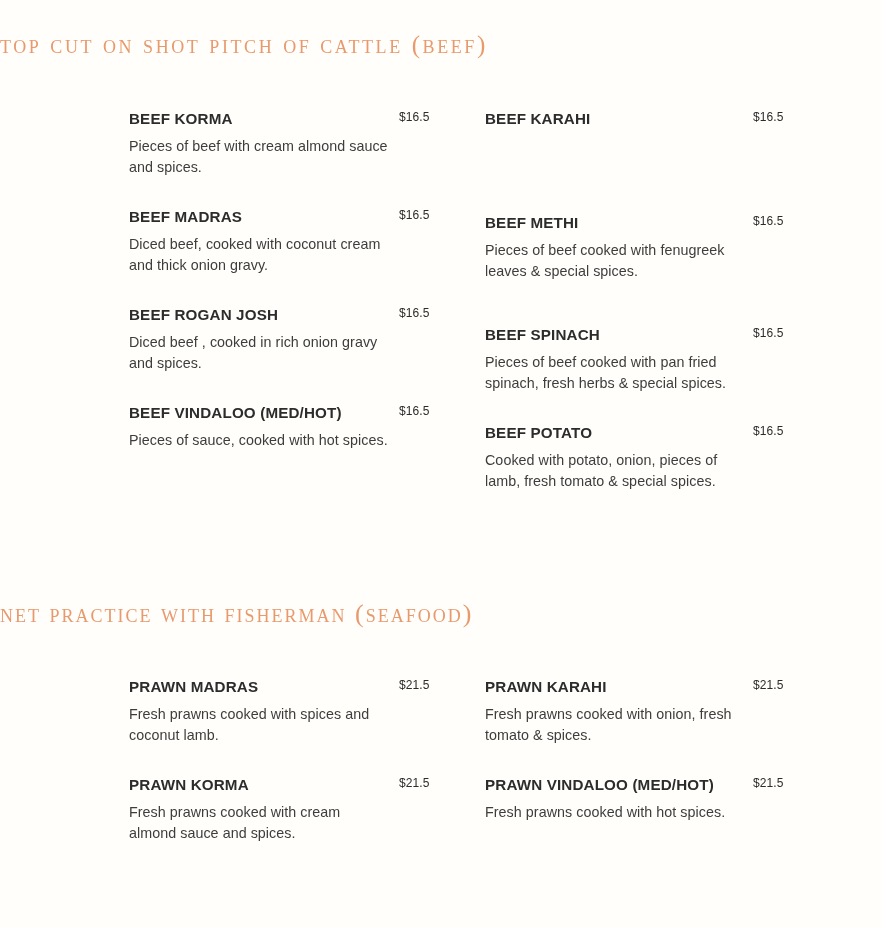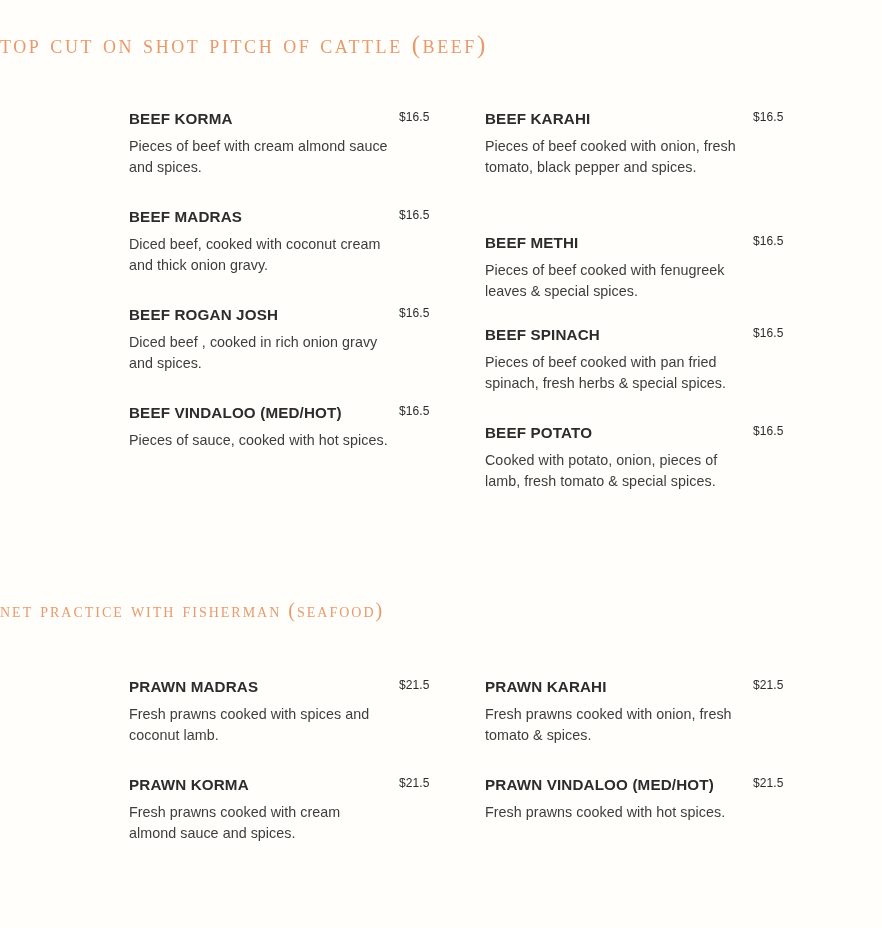--- a/index.html
+++ b/index.html
@@ -35,21 +35,21 @@
     letter-spacing: 2.2px;
     white-space: nowrap;
   }
   .section-heading.beef {
     top: 31px;
     font-size: 25px;
     letter-spacing: 2.6px;
   }
   .section-heading.seafood {
     top: 599px;
-    font-size: 20px;
+    font-size: 26px;
     letter-spacing: 2.0px;
   }
 
   
   .menu-item {
     position: absolute;
   }
   .col-left  { left: 129px; width: 320px; }
   .col-right { left: 485px; width: 322px; }
 
@@ -126,24 +126,23 @@
       <span class="item-price">$16.5</span>
     </div>
     <div class="item-desc">Pieces of sauce, cooked with hot spices.</div>
   </div>
 
   <div class="menu-item col-right" style="top:110px;">
     <div class="item-row">
       <span class="item-name">BEEF KARAHI</span>
       <span class="item-price">$16.5</span>
     </div>
-    <div class="item-desc">Pieces of beef cooked with onion, fresh tomato, black pepper and spices.</div>
   </div>
 
-  <div class="menu-item col-right" style="top:234px;">
+  <div class="menu-item col-right" style="top:214px;">
     <div class="item-row">
       <span class="item-name">BEEF METHI</span>
       <span class="item-price">$16.5</span>
     </div>
     <div class="item-desc">Pieces of beef cooked with fenugreek leaves &amp; special spices.</div>
   </div>
 
   <div class="menu-item col-right" style="top:326px;">
     <div class="item-row">
       <span class="item-name">BEEF SPINACH</span>

